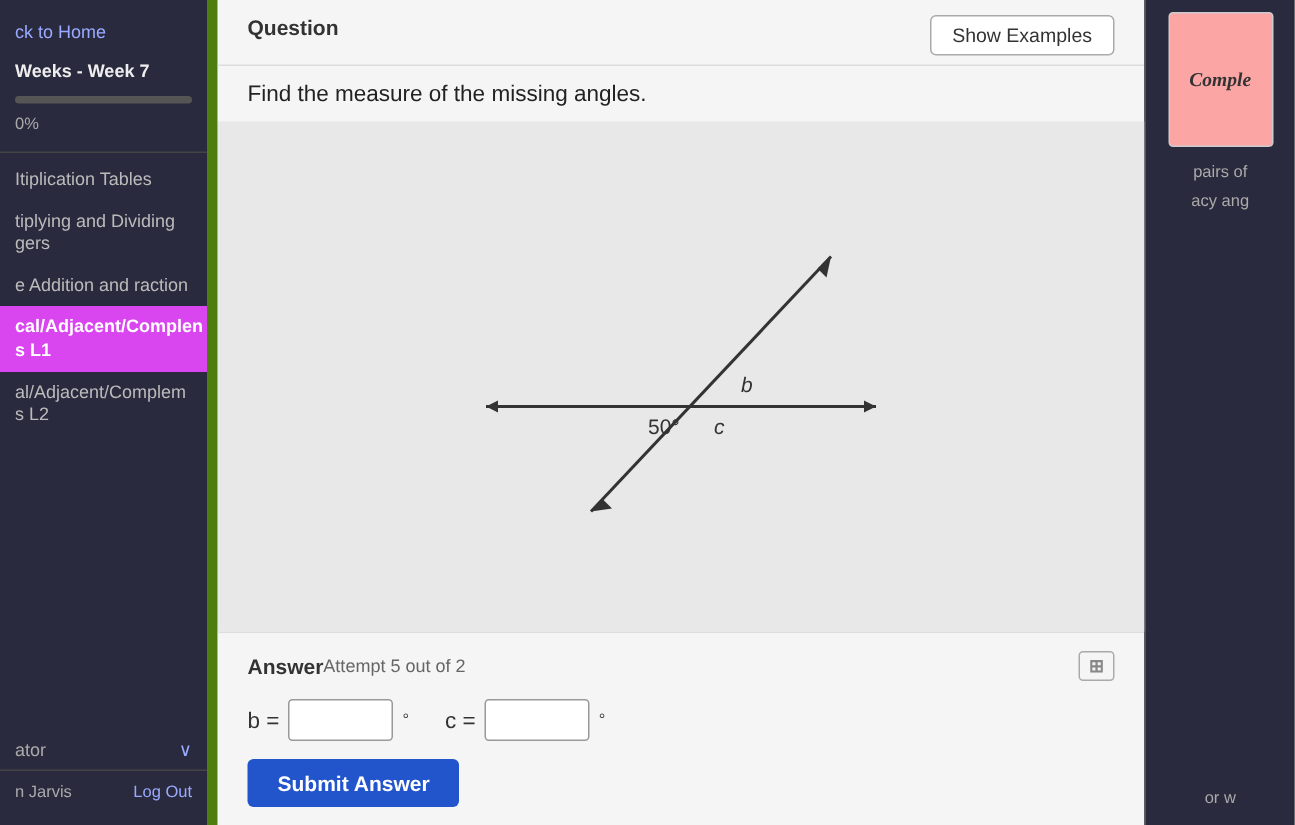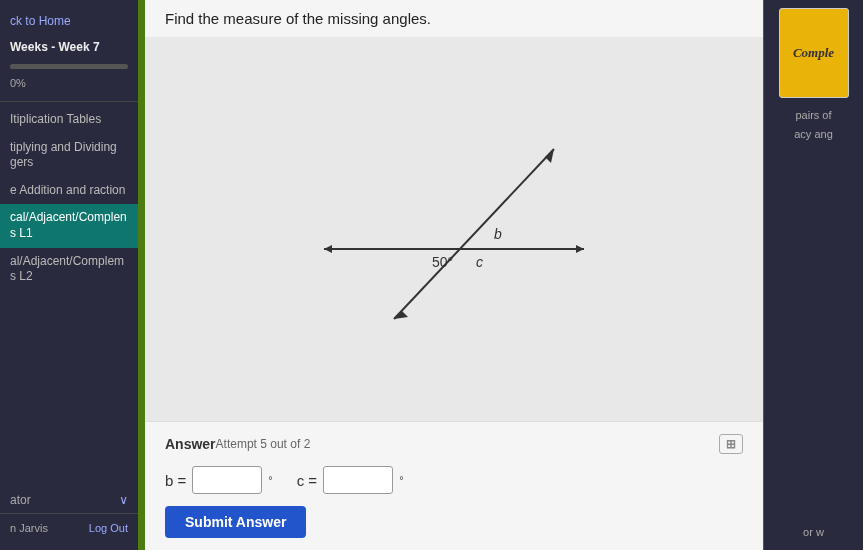--- a/index.html
+++ b/index.html
@@ -25,22 +25,23 @@
       border-right: 7px solid #4d7c0f;
       overflow: hidden;
     }
     .sidebar-item {
       padding: 6px 10px;
       cursor: pointer;
       line-height: 1.3;
       color: #bbb;
     }
     .sidebar-item.active {
-      background: #0f766e;
+      background: #d946ef;
       color: #fff;
+      font-weight: bold;
     }
     .sidebar-back {
       color: #9af;
       font-size: 12px;
       padding: 6px 10px;
       cursor: pointer;
     }
     .sidebar-week {
       padding: 6px 10px;
       color: #eee;
@@ -200,21 +201,21 @@
       border-left: 1px solid #555;
       display: flex;
       flex-direction: column;
       align-items: center;
       padding: 8px 4px;
       color: #ccc;
       font-size: 11px;
       overflow: hidden;
     }
     .right-panel-notebook {
-      background: #eab308;
+      background: #fca5a5;
       width: 70px;
       height: 90px;
       border-radius: 3px;
       margin-bottom: 8px;
       display: flex;
       align-items: center;
       justify-content: center;
       font-size: 10px;
       color: #333;
       font-style: italic;
@@ -255,20 +256,24 @@
       <span style="color:#9af">∨</span>
     </div>
   </div>
   <div class="sidebar-bottom">
     <span class="sidebar-user">n Jarvis</span>
     <span class="sidebar-logout">Log Out</span>
   </div>
 </div>
 
 <div class="main-content">
+  <div class="question-header">
+    <div class="question-label">Question</div>
+    <button class="show-examples-btn">Show Examples</button>
+  </div>
   <div class="question-body">Find the measure of the missing angles.</div>
 
   <div class="diagram-area">
     <svg class="diagram-svg" viewBox="0 0 340 220">
 
       <line x1="40" y1="130" x2="300" y2="130" stroke="#333" stroke-width="2"></line>
 
       <polygon points="300,130 292,126 292,134" fill="#333"></polygon>
 
       <polygon points="40,130 48,126 48,134" fill="#333"></polygon>

